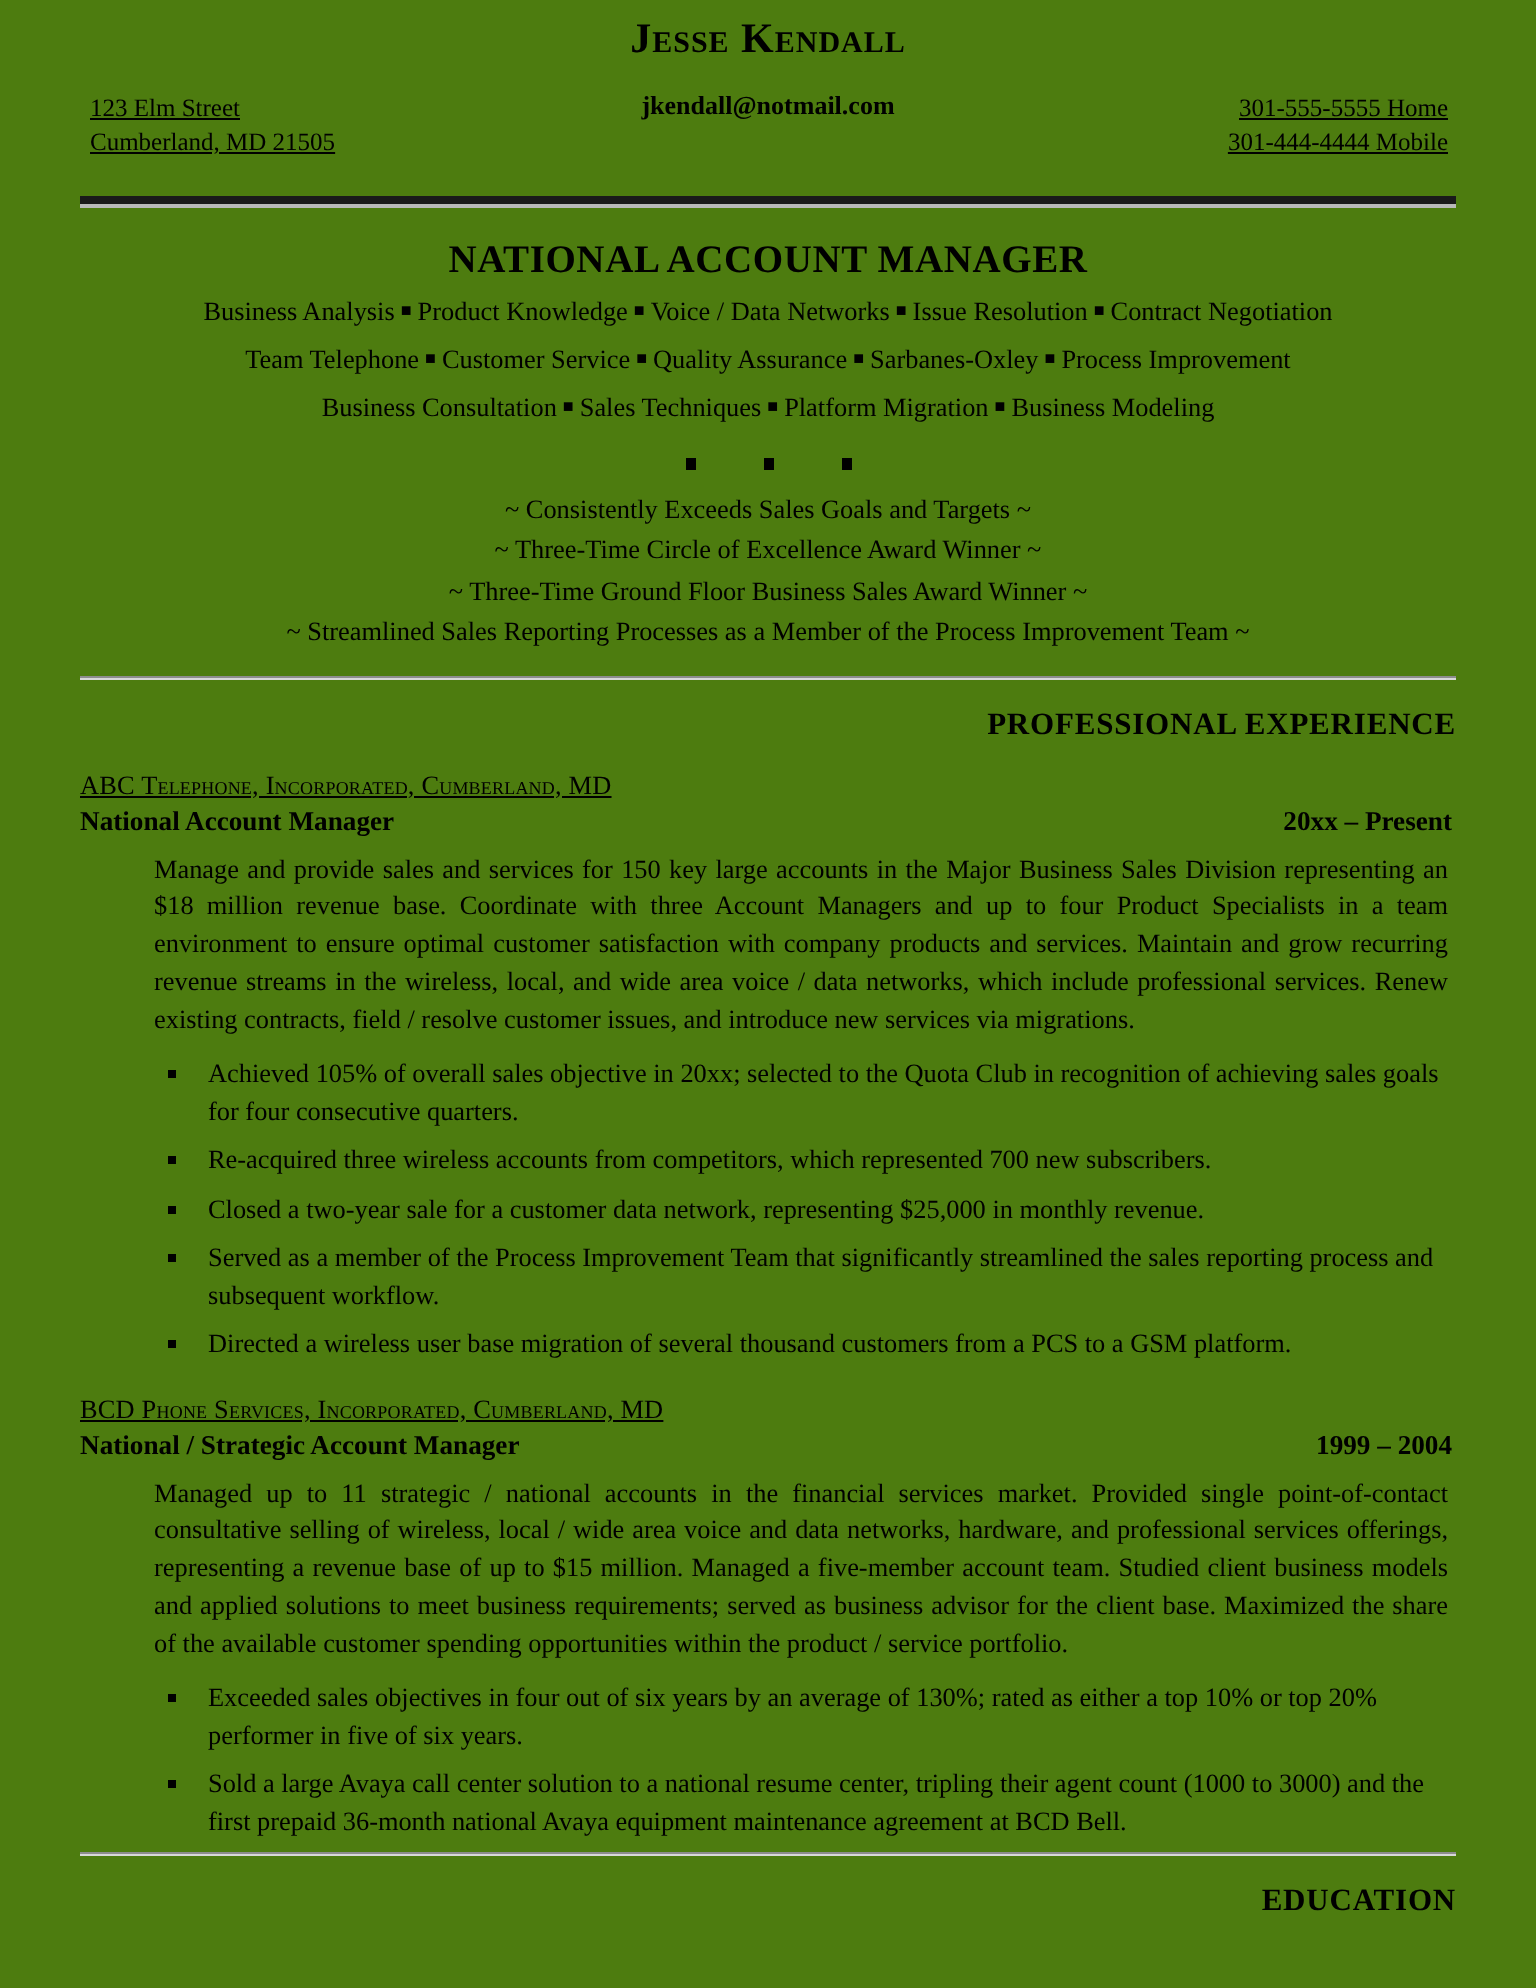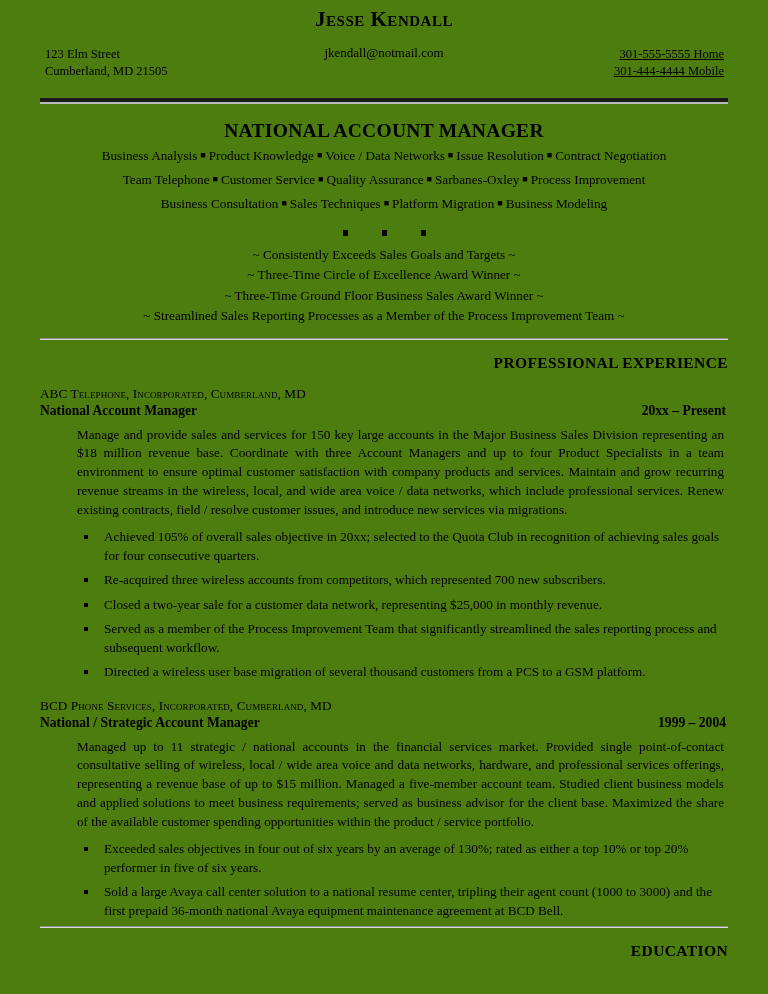--- a/index.html
+++ b/index.html
@@ -40,28 +40,29 @@
     position: relative;
     height: 34px;
     font-size: 12.5px;
     line-height: 1.35;
   }
   .addr {
     position: absolute;
     left: 5px;
     top: -12px;
     text-align: left;
+    text-decoration: underline;
   }
   .email {
     position: absolute;
     left: 0;
     right: 0;
     top: -14px;
     text-align: center;
-    font-weight: normal;
+    font-weight: bold;
     font-size: 13px;
   }
   .phones {
     position: absolute;
     right: 4px;
     top: -12px;
     text-align: right;
     text-decoration: underline;
   }
   
@@ -121,20 +122,21 @@
     font-weight: bold;
     letter-spacing: 0.4px;
     margin: 14px 0 12px 0;
   }
   .job {
     margin-bottom: 2px;
   }
   .employer {
     font-size: 13.2px;
     font-variant: small-caps;
+    text-decoration: underline;
     letter-spacing: 0.1px;
     display: inline-block;
   }
   .role-row {
     display: flex;
     justify-content: space-between;
     align-items: baseline;
     font-weight: bold;
     font-size: 13.6px;
     margin-top: 1px;

